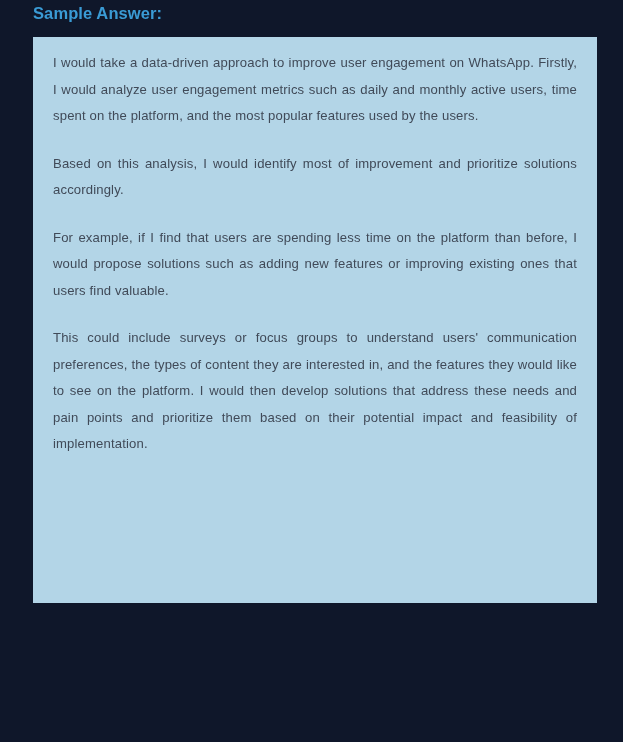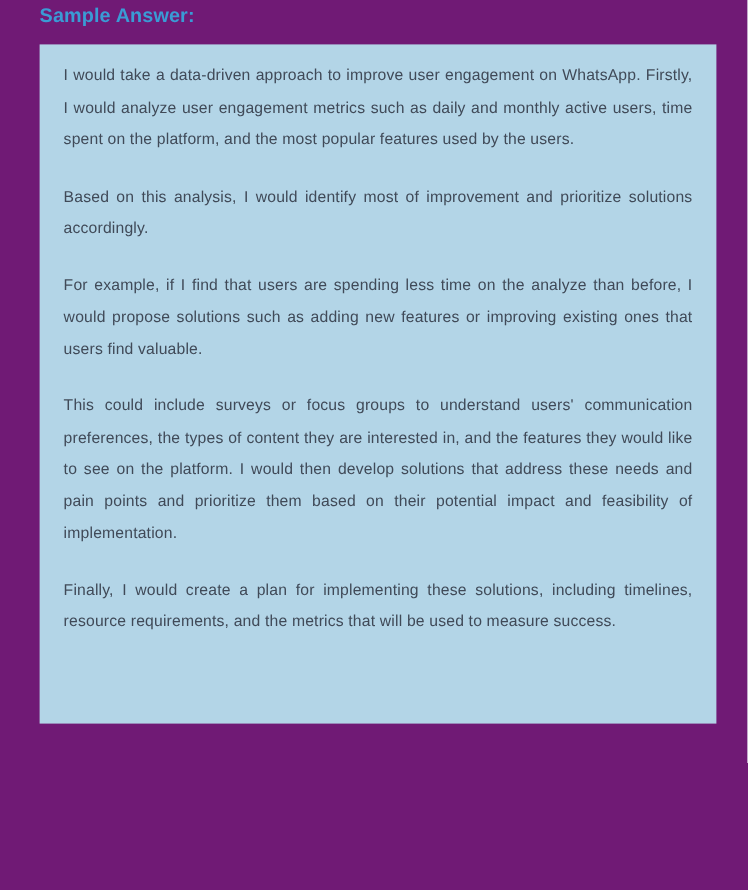--- a/index.html
+++ b/index.html
@@ -11,21 +11,21 @@
   body {
     width: 623px;
     height: 742px;
     position: relative;
     font-family: "Liberation Sans", sans-serif;
     overflow: hidden;
   }
   .page {
     position: absolute;
     inset: 0;
-    background: #701a75;
+    background: #0f172a;
   }
   .page-title {
     position: absolute;
     left: 33px;
     top: 4px;
     font-size: 16.5px;
     font-weight: bold;
     color: #3a9bd5;
     letter-spacing: 0.1px;
   }
@@ -62,23 +62,22 @@
 </head>
 <body>
 
 <div class="page">
 
   <div class="page-title">Sample Answer:</div>
 
   <div class="answer-box">
     <p class="answer-para">I would take a data-driven approach to improve user engagement on WhatsApp. Firstly, I would analyze user engagement metrics such as daily and monthly active users, time spent on the platform, and the most popular features used by the users.</p>
     <p class="answer-para">Based on this analysis, I would identify most of improvement and prioritize solutions accordingly.</p>
-    <p class="answer-para">For example, if I find that users are spending less time on the analyze than before, I would propose solutions such as adding new features or improving existing ones that users find valuable.</p>
+    <p class="answer-para">For example, if I find that users are spending less time on the platform than before, I would propose solutions such as adding new features or improving existing ones that users find valuable.</p>
     <p class="answer-para">This could include surveys or focus groups to understand users' communication preferences, the types of content they are interested in, and the features they would like to see on the platform. I would then develop solutions that address these needs and pain points and prioritize them based on their potential impact and feasibility of implementation.</p>
-    <p class="answer-para">Finally, I would create a plan for implementing these solutions, including timelines, resource requirements, and the metrics that will be used to measure success.</p>
   </div>
 
   <div class="footer">
 
     
 
     
 
   </div>
 

